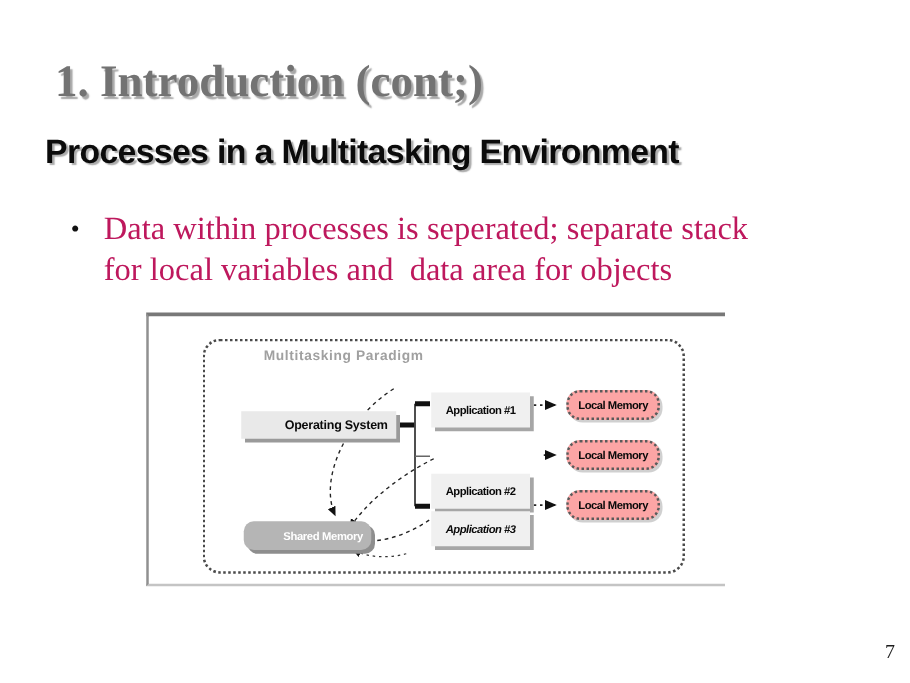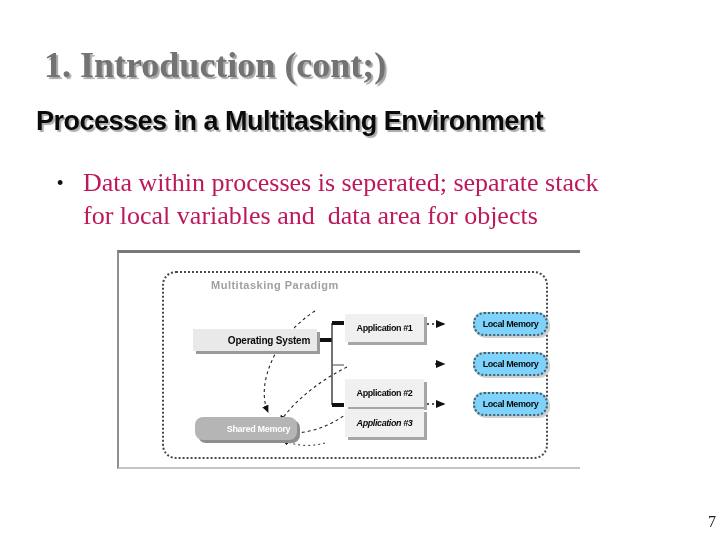--- a/index.html
+++ b/index.html
@@ -28,21 +28,21 @@
   .fig-title{position:absolute;left:56px;top:26px;font-weight:bold;font-size:11px;
           letter-spacing:0.5px;color:#a0a0a0;white-space:nowrap;margin-left:36px;}
 
   .node{position:absolute;display:flex;align-items:center;justify-content:center;
         font-weight:bold;white-space:nowrap;}
   .node-os{left:74px;top:76px;width:96px;height:22px;background:#e9e9e9;color:#0a0a0a;
         font-size:10px;letter-spacing:-0.2px;box-shadow:3px 3px 0 #9a9a9a;padding-left:28px;}
   .node-app{left:226px;width:79px;height:28px;background:#f0f0f0;color:#0a0a0a;
         font-size:9px;letter-spacing:-0.4px;box-shadow:3px 3px 0 #a6a6a6;}
   .node-app1{top:61px;} .node-app2{top:102px;margin-top:24px;} .node-app3{top:156px;font-style:italic;}
-  .node-lm{left:354px;width:75px;height:24px;background:#7dd3fc;color:#0a0a0a;
+  .node-lm{left:334px;width:75px;height:24px;background:#fca5a5;color:#0a0a0a;
         font-size:9px;letter-spacing:-0.4px;border:2px dotted #5a5a5a;border-radius:11px;
         box-shadow:2px 2px 0 #d0d0d0;box-sizing:border-box;}
   .node-lm1{top:59px;} .node-lm2{top:99px;} .node-lm3{top:139px;}
   .node-shared{left:76px;top:164px;width:77px;height:23px;background:#b5b5b5;color:#ffffff;
         font-size:9px;letter-spacing:-0.3px;border-radius:8px;box-shadow:3px 3px 0 #8e8e8e;padding-left:25px;}
 
   .connectors{position:absolute;left:0;top:0;width:461px;height:214px;}
 
   .page-number{position:absolute;left:708px;top:513px;
         font-family:"Liberation Serif",serif;font-size:16px;color:#1c1c1c;}

